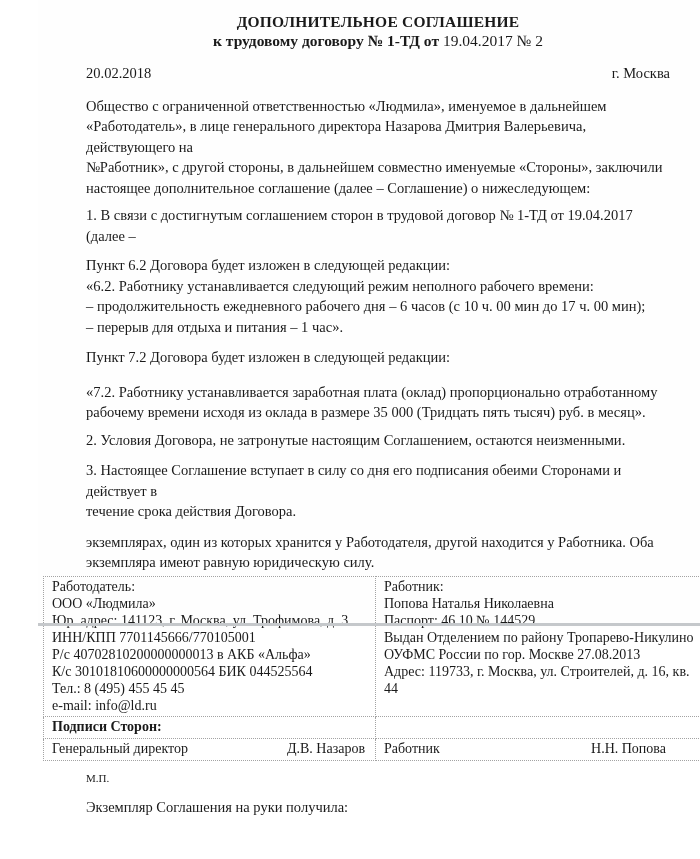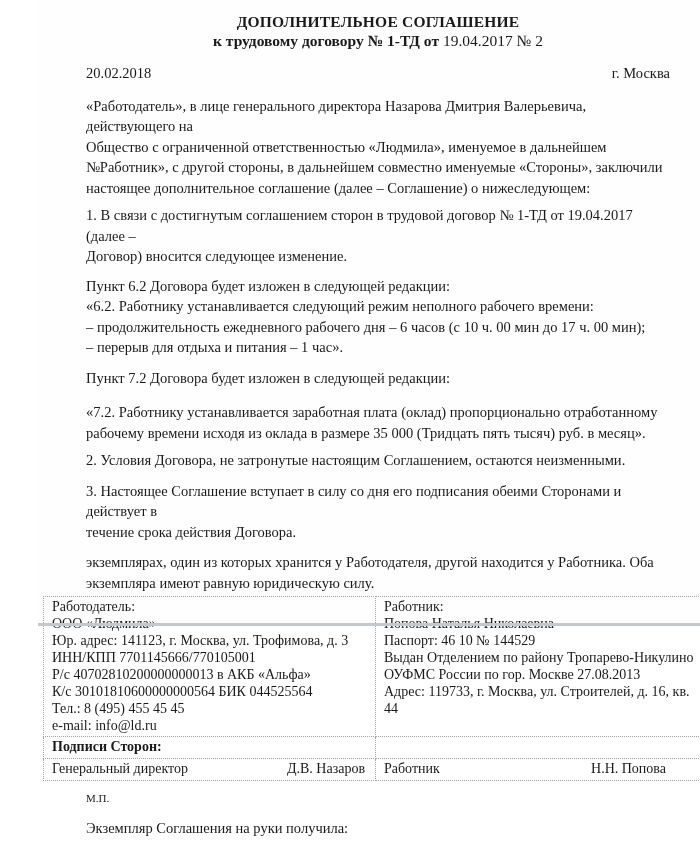--- a/index.html
+++ b/index.html
@@ -98,29 +98,28 @@
     <span class="b">к трудовому договору № 1-ТД от</span>
     <span> <span>19.04.2017 № 2</span></span>
   </div>
 
   <div class="date-row">
     <span>20.02.2018</span>
     <span>г. Москва</span>
   </div>
 
   <div class="para preamble">
+    <div>Общество с ограниченной ответственностью «Людмила», именуемое в дальнейшем</div>
     <div>«Работодатель», в лице генерального директора Назарова Дмитрия Валерьевича, действующего на</div>
-    <div>Общество с ограниченной ответственностью «Людмила», именуемое в дальнейшем</div>
     <div>№Работник», с другой стороны, в дальнейшем совместно именуемые «Стороны», заключили</div>
     <div>настоящее дополнительное соглашение (далее – Соглашение) о нижеследующем:</div>
   </div>
 
   <div class="para clause1">
     <div>1. В связи с достигнутым соглашением сторон в трудовой договор № 1-ТД от 19.04.2017 (далее –</div>
-    <div>Договор) вносится следующее изменение.</div>
   </div>
 
   <div class="para p62">
     <div>Пункт 6.2 Договора будет изложен в следующей редакции:</div>
     <div>«6.2. Работнику устанавливается следующий режим неполного рабочего времени:</div>
     <div>– продолжительность ежедневного рабочего дня – 6 часов (с 10 ч. 00 мин до 17 ч. 00 мин);</div>
     <div>– перерыв для отдыха и питания – 1 час».</div>
   </div>
 
   <div class="para p72intro">Пункт 7.2 Договора будет изложен в следующей редакции:</div>

